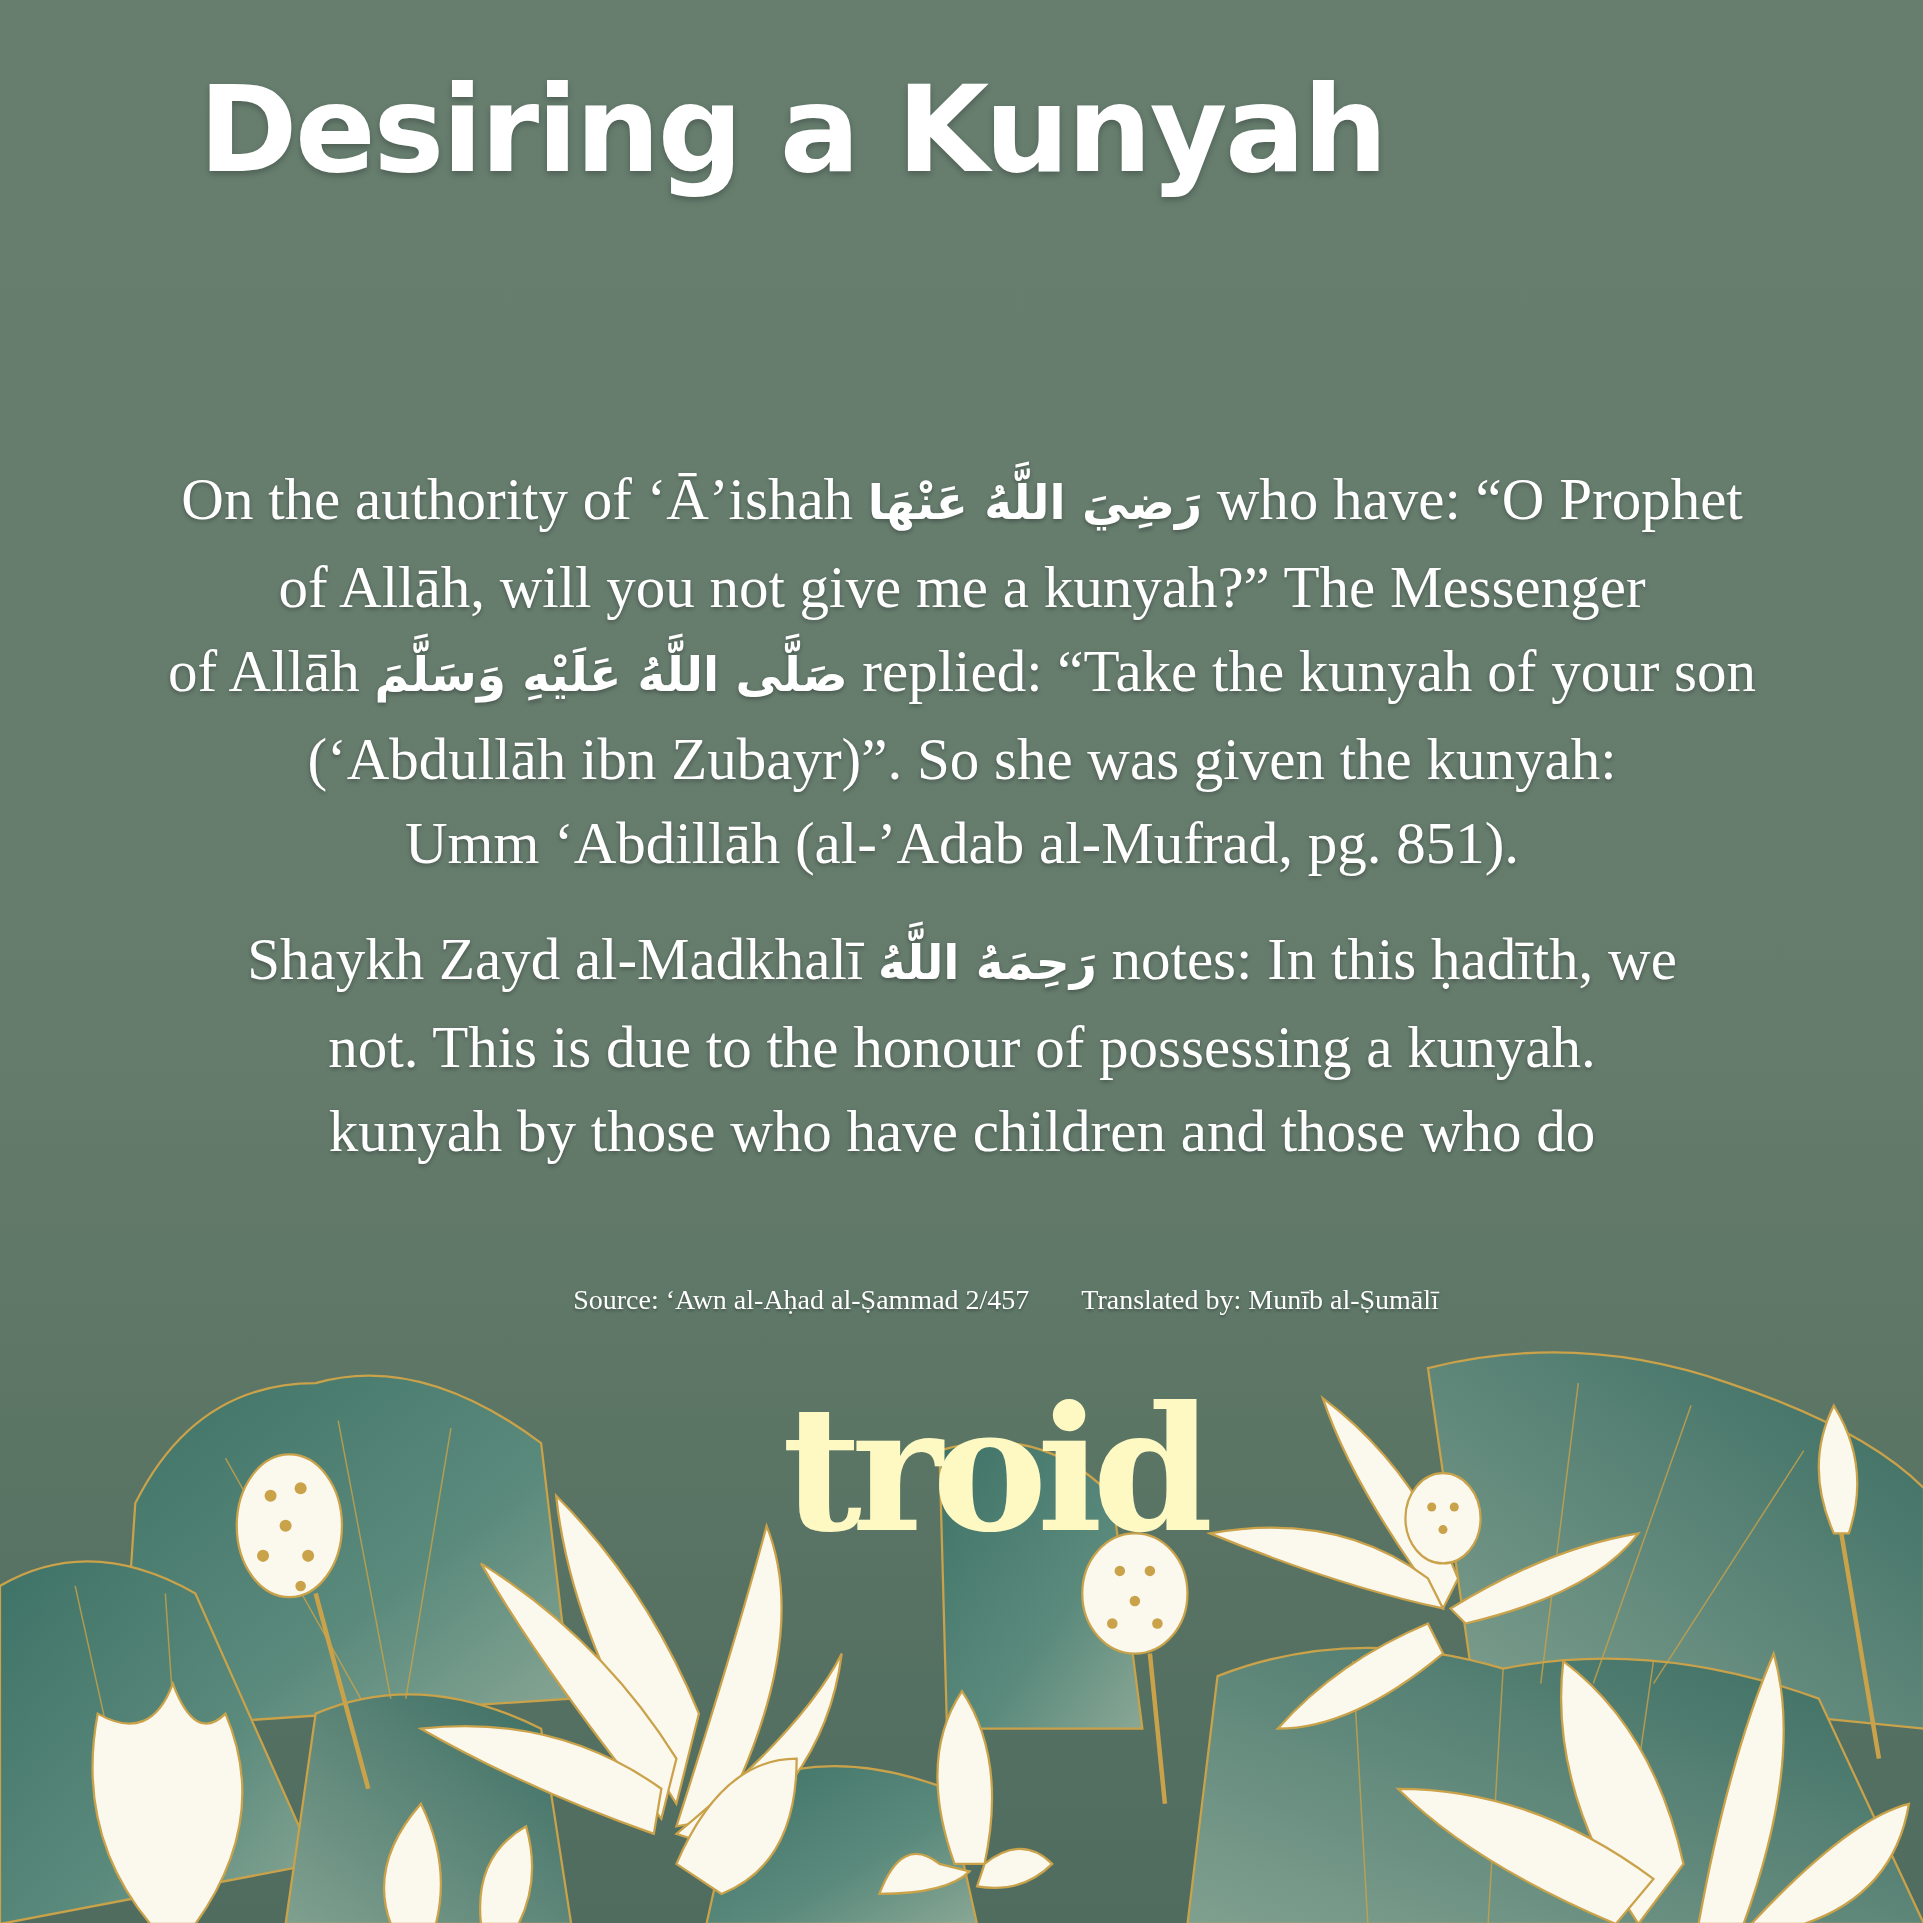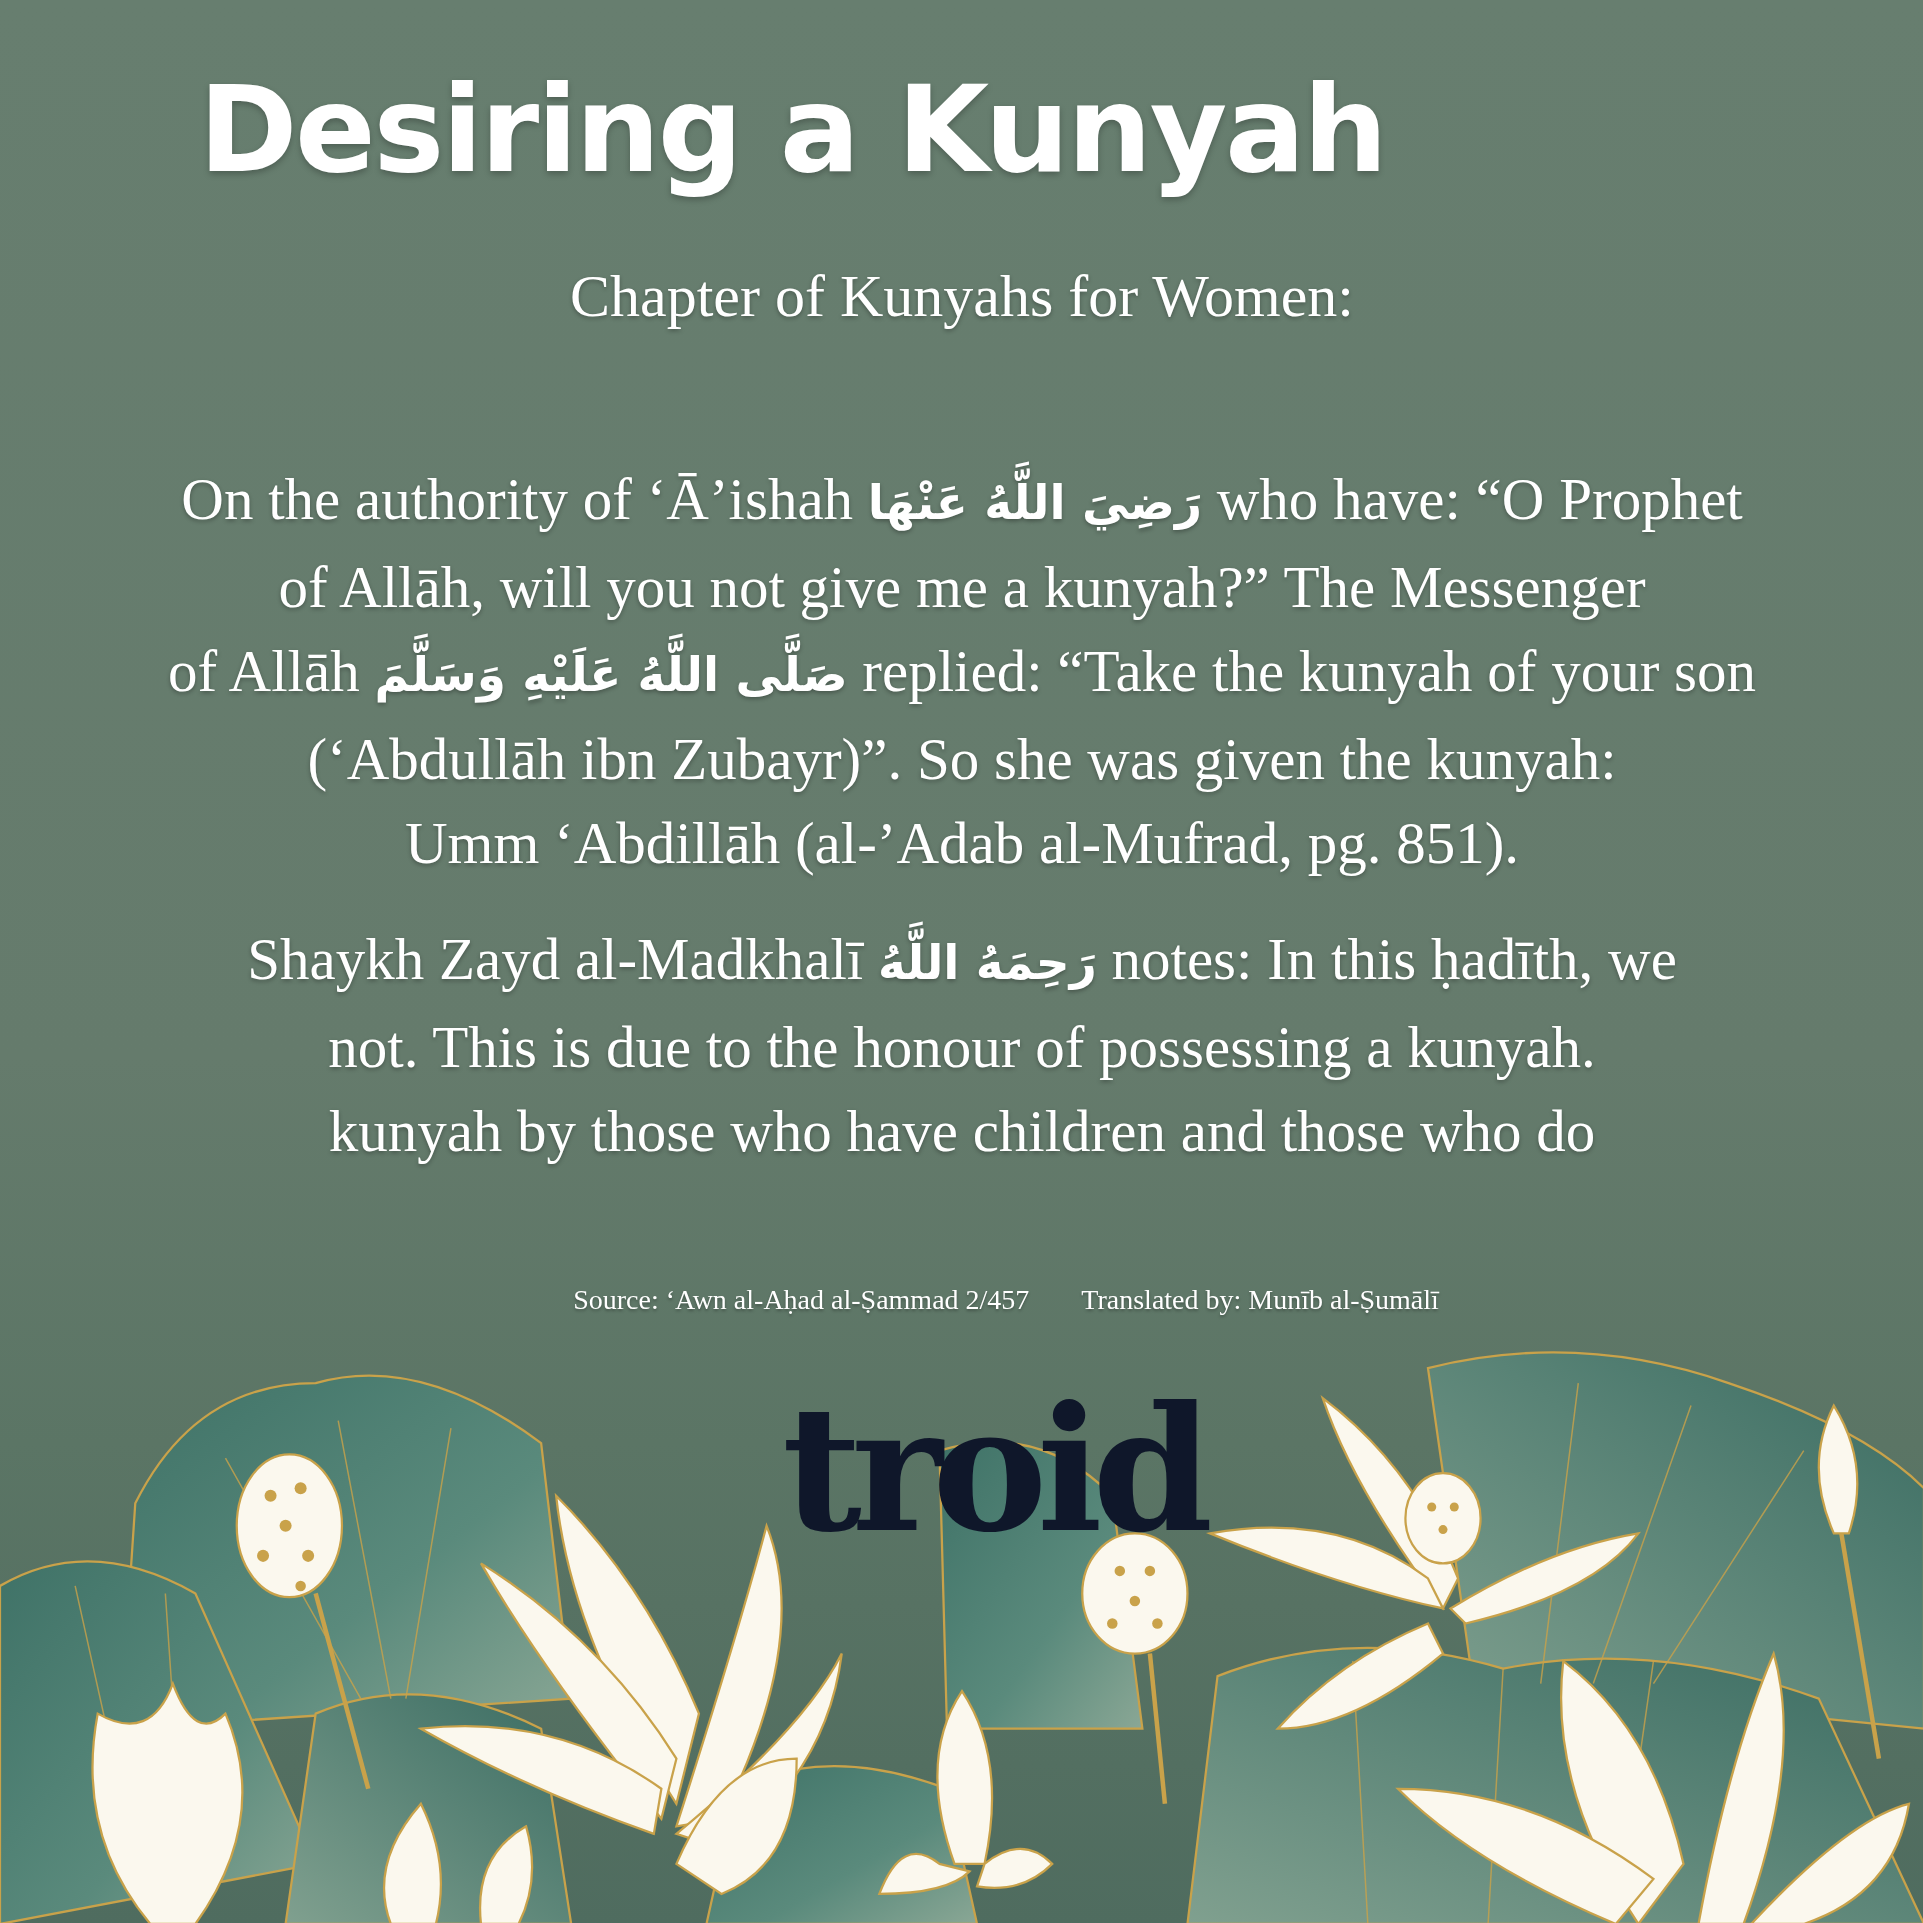--- a/index.html
+++ b/index.html
@@ -31,32 +31,31 @@
   .arabic { font-family:"DejaVu Sans",sans-serif; font-size:47px;font-weight:bold; }
   .footer {
     position:absolute; left:0; top:1284px; width:1924px; text-align:center;
     font-size:28px; text-shadow:0 1.5px 3px rgba(0,0,0,0.3);padding-left:44px;
   }
   .footer span + span { margin-left:45px; }
   .art { position:absolute; left:0; top:1338px; width:1924px; height:586px; }
   .logo {
     position:absolute; left:782px; top:1383px; width:398px; text-align:right;
     font-family:"DejaVu Serif","Liberation Serif",serif; font-weight:bold;
-    font-size:173px; letter-spacing:-10.5px; line-height:1; color:#0f172a;
+    font-size:173px; letter-spacing:-10.5px; line-height:1; color:#fef9c3;
   }
 </style>
 </head>
 <body>
 
 <div class="bg-gradient"></div>
 
 <h1 class="title" style="margin:0;">Desiring a Kunyah</h1>
 
 <div class="block intro">
-  <span class="line">Chapter of Kunyahs for Women:</span>
 </div>
 
 <div class="block hadith">
   <span class="line">
     <span>On the authority of ‘Ā’ishah</span>
     <span class="arabic" dir="rtl">رَضِيَ اللَّهُ عَنْهَا</span>
     <span>who have: “O Prophet</span>
   </span>
   <span class="line">of Allāh, will you not give me a kunyah?” The Messenger</span>
   <span class="line">

